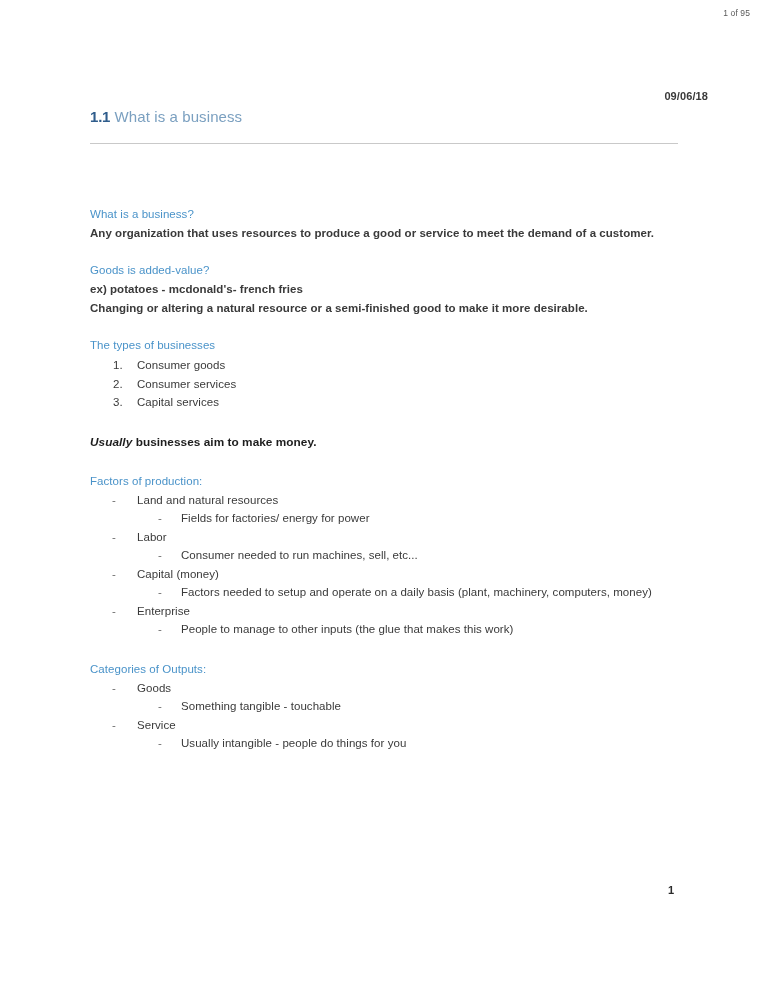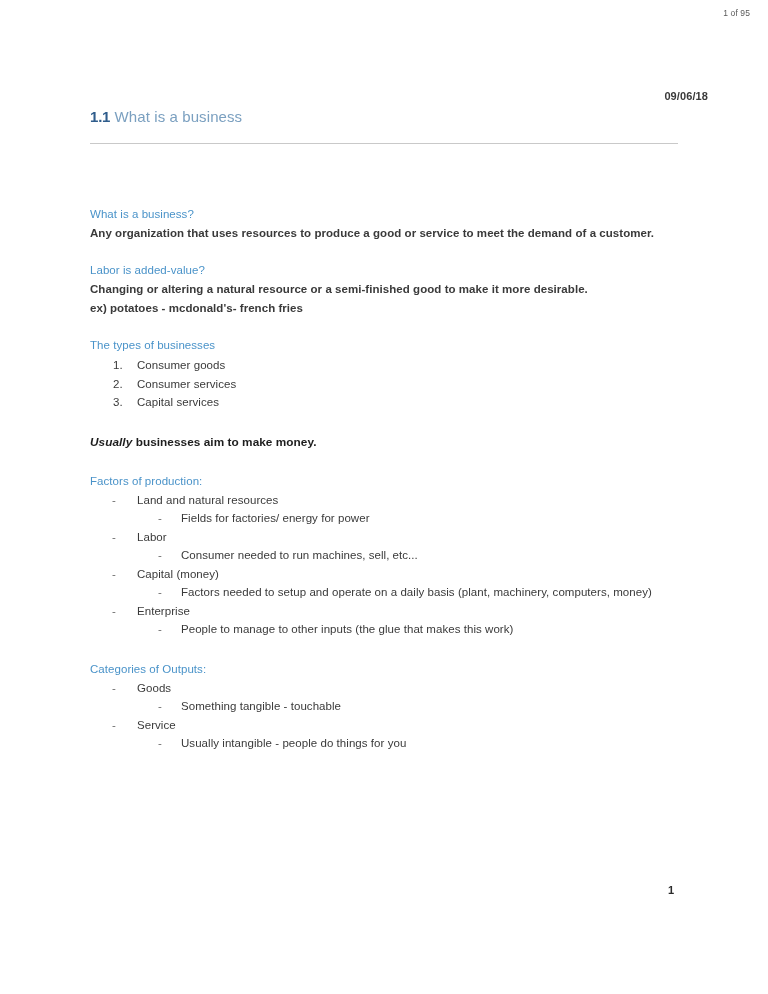--- a/index.html
+++ b/index.html
@@ -211,23 +211,23 @@
   <div class="content">
 
     <div class="section">
       <h2 class="sub-head">What is a business?</h2>
       <p class="body-line">Any organization that uses resources to produce a good or service to meet the demand of a customer.</p>
     </div>
 
     <div class="gap-md"></div>
 
     <div class="section">
-      <h2 class="sub-head">Labor is added-value?</h2>
+      <h2 class="sub-head">Goods is added-value?</h2>
+      <p class="body-line">ex) potatoes - mcdonald's- french fries</p>
       <p class="body-line">Changing or altering a natural resource or a semi-finished good to make it more desirable.</p>
-      <p class="body-line">ex) potatoes - mcdonald's- french fries</p>
     </div>
 
     <div class="gap-md"></div>
 
     <div class="section">
       <h2 class="sub-head">The types of businesses</h2>
       <ol class="num-list">
         <li>
           <span class="marker">1.</span>
           <span>Consumer goods</span>

